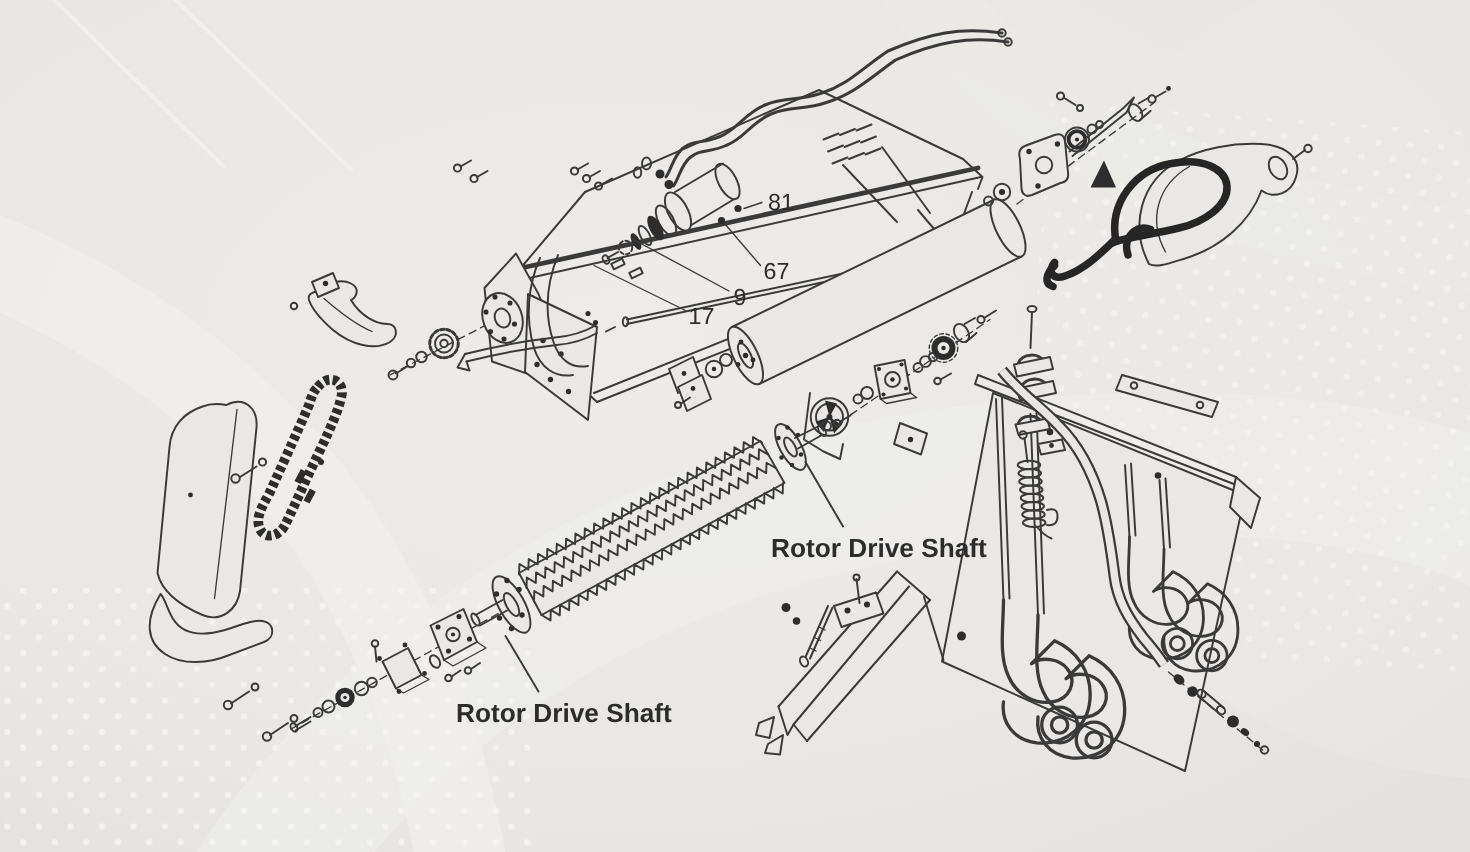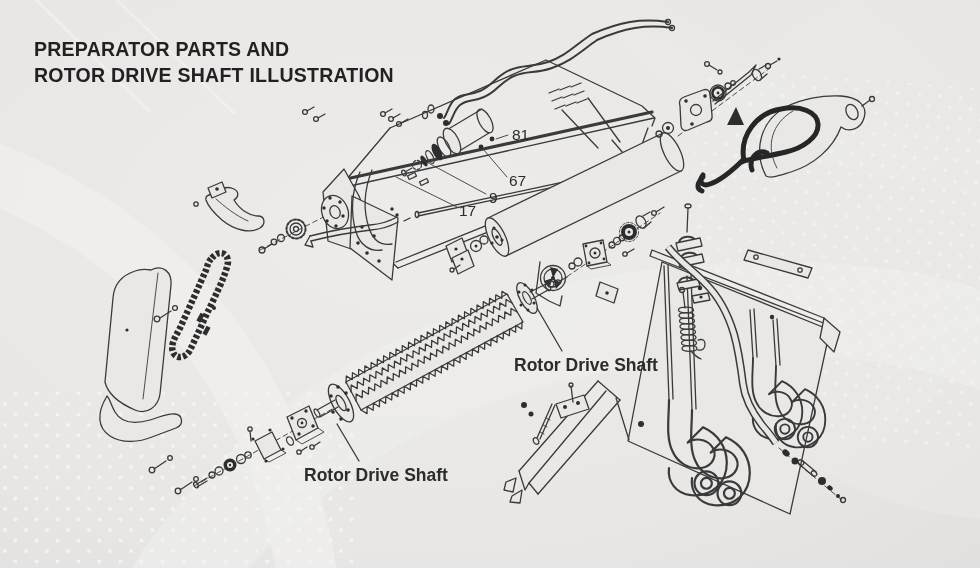--- a/index.html
+++ b/index.html
@@ -506,17 +506,13 @@
   </g>
 
   <g>
     <path class="ln" d="M537,308 L562,351"></path>
     <text class="ann-text" x="514" y="371">Rotor Drive Shaft</text>
     <path class="ln" d="M337,424 L359,461"></path>
     <text class="ann-text" x="304" y="481">Rotor Drive Shaft</text>
   </g>
 </svg>
 
-<div class="title">
-  <div>PREPARATOR PARTS AND</div>
-  <div>ROTOR DRIVE SHAFT ILLUSTRATION</div>
 </div>
-</div>
 
 </body></html>

